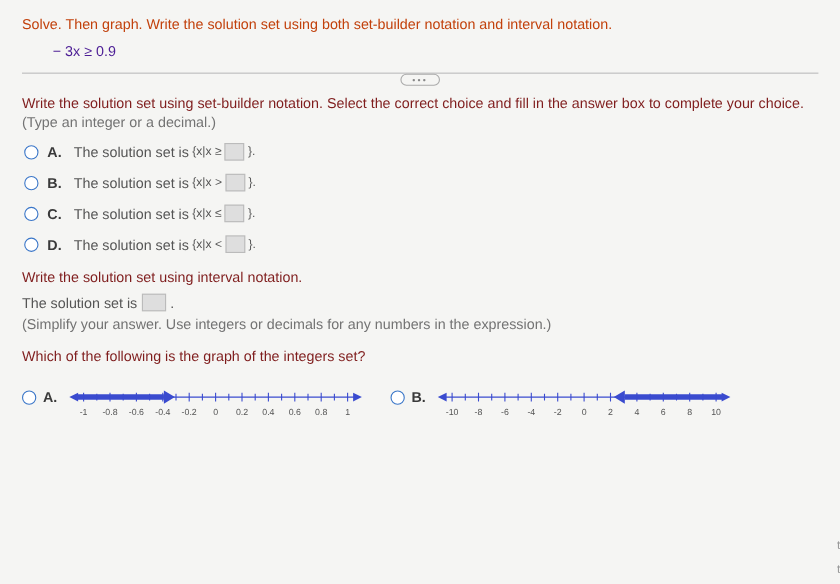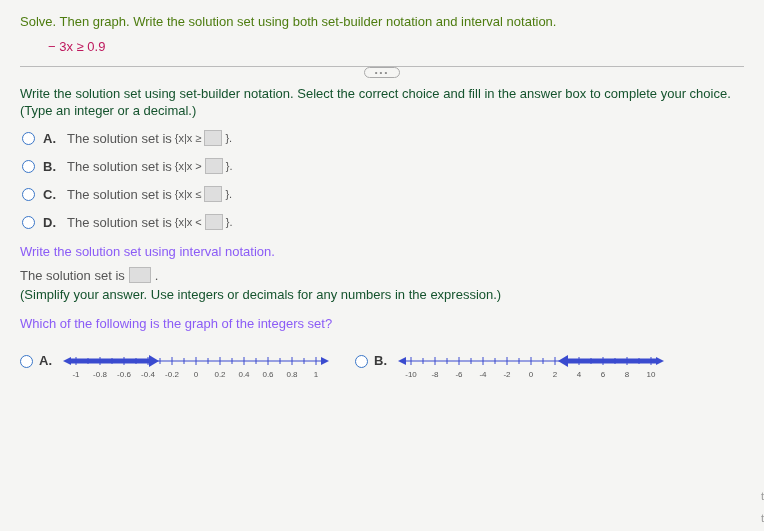--- a/index.html
+++ b/index.html
@@ -1,32 +1,32 @@
 <!DOCTYPE html>
 <html><head>
 <meta charset="utf-8">
 <style>
 *{box-sizing:border-box;margin:0;padding:0}
 body{font-family:Arial,Helvetica,sans-serif;font-size:13px;color:#444;background:#f5f5f3;width:764px;height:531px;overflow:hidden;padding:14px 20px}
-.problem-text{color:#4d7c0f;margin-bottom:10px}
-.equation{margin:6px 0 12px 28px;color:#be185d;font-size:13px}
+.problem-text{color:#c2410c;margin-bottom:10px}
+.equation{margin:6px 0 12px 28px;color:#4c1d95;font-size:13px}
 hr.sep{border:none;border-top:1px solid #bbb;margin:8px 0 6px}
 .handle{display:flex;justify-content:center;margin-top:-6px;margin-bottom:8px}
 .handle span{border:1px solid #aaa;border-radius:9px;padding:0 10px;font-size:8px;letter-spacing:2px;color:#888;background:#f5f5f3}
-.instr{color:#14532d;margin-bottom:2px}
-.hint{color:#14532d;margin-bottom:10px}
+.instr{color:#7f1d1d;margin-bottom:2px}
+.hint{color:#737373;margin-bottom:10px}
 .opts{margin-left:2px}
 .opt{display:flex;align-items:center;gap:8px;margin:12px 0}
 .radio{width:13px;height:13px;border:1.5px solid #3a76c8;border-radius:50%;flex-shrink:0;background:#fff;cursor:pointer}
 .opt-label{font-weight:bold;color:#3a3a3a;width:16px}
 .opt-text{color:#555;display:flex;align-items:center;gap:3px}
 .brace{font-size:11px}
 .slot{display:inline-block;width:22px;height:16px;background:#dedede;border:1px solid #bbb;vertical-align:middle}
 .slot-sm{width:18px}
-.section{margin:14px 0 8px;color:#8b5cf6}
+.section{margin:14px 0 8px;color:#7f1d1d}
 .interval-line{display:flex;align-items:center;gap:4px;color:#555;margin-bottom:4px}
 .graph-row{display:flex;align-items:flex-start;gap:6px;margin-top:18px}
 .graph-row .radio{margin-top:6px}
 .graph-row .opt-label{margin-top:4px}
 .nl{width:270px;height:36px}
 .nl svg{width:100%;height:100%}
 .edge{position:absolute;right:0;font-size:11px;color:#999}
 .edge.t1{top:490px}.edge.t2{top:512px}
 </style>
 </head>

